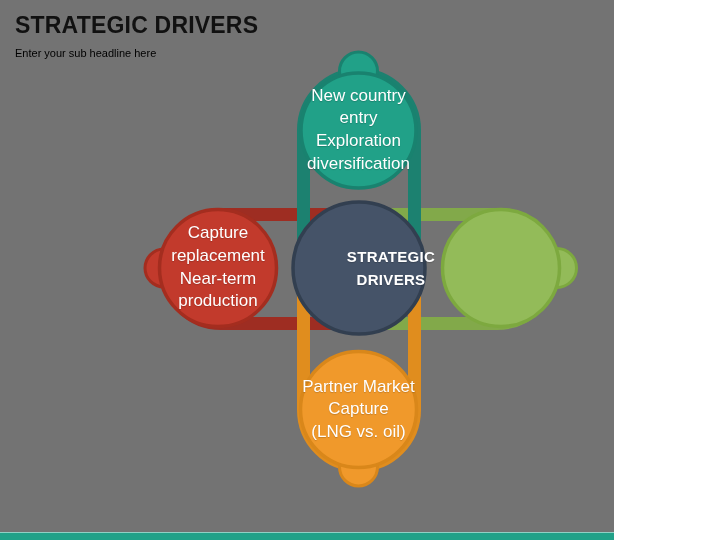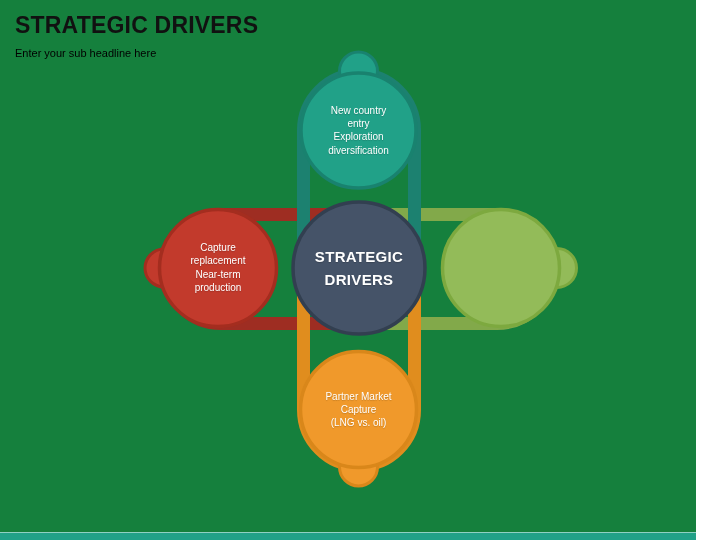--- a/index.html
+++ b/index.html
@@ -3,23 +3,23 @@
 <meta charset="utf-8">
 <style>
   html, body {
     margin: 0;
     padding: 0;
     background: #ffffff;
     font-family: "Liberation Sans", sans-serif;
   }
   .slide {
     position: relative;
-    width: 696px;
+    width: 614px;
     height: 540px;
-    background: #15803d;
+    background: #737373;
     overflow: hidden;
   }
   .title {
     position: absolute;
     left: 15px;
     top: 12px;
     font-size: 23px;
     font-weight: bold;
     color: #111111;
     letter-spacing: 0.2px;
@@ -44,31 +44,32 @@
     stroke-width: 3;
   }
   .node-circle {
     stroke-width: 3.5;
   }
   .node-label {
     position: absolute;
     transform: translate(-50%, -50%);
     text-align: center;
     color: #ffffff;
-    font-size: 10px;
+    font-size: 17px;
     line-height: 1.34;
     white-space: pre-line;
     text-shadow: 0 1px 1px rgba(0,0,0,0.18);
     pointer-events: none;
   }
   .center-label {
     font-size: 15px;
     font-weight: bold;
     line-height: 1.55;
     letter-spacing: 0.3px;
+    margin-left: 32px;
   }
   .footer-bar {
     position: absolute;
     left: 0;
     bottom: 0;
     width: 720px;
     height: 7px;
     border-top: 1px solid rgba(255,255,255,0.5);
   }
 </style>

